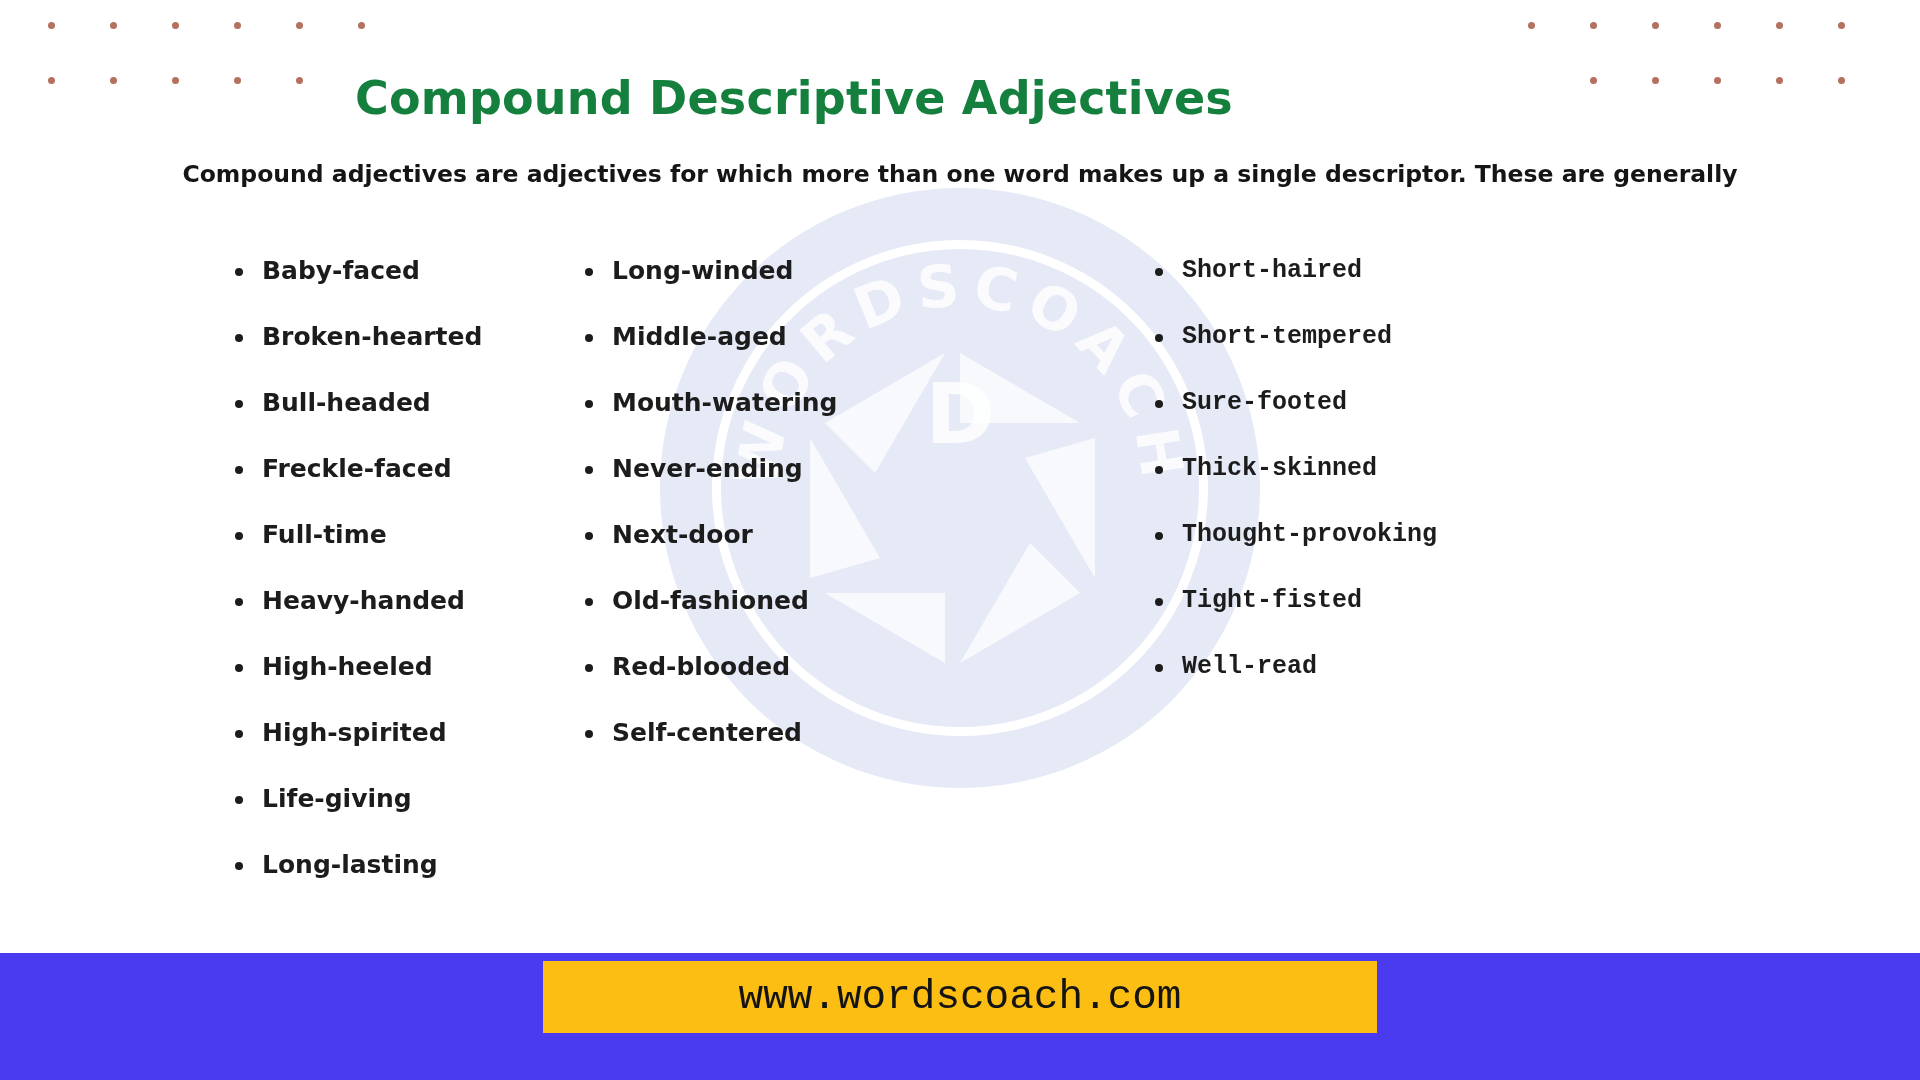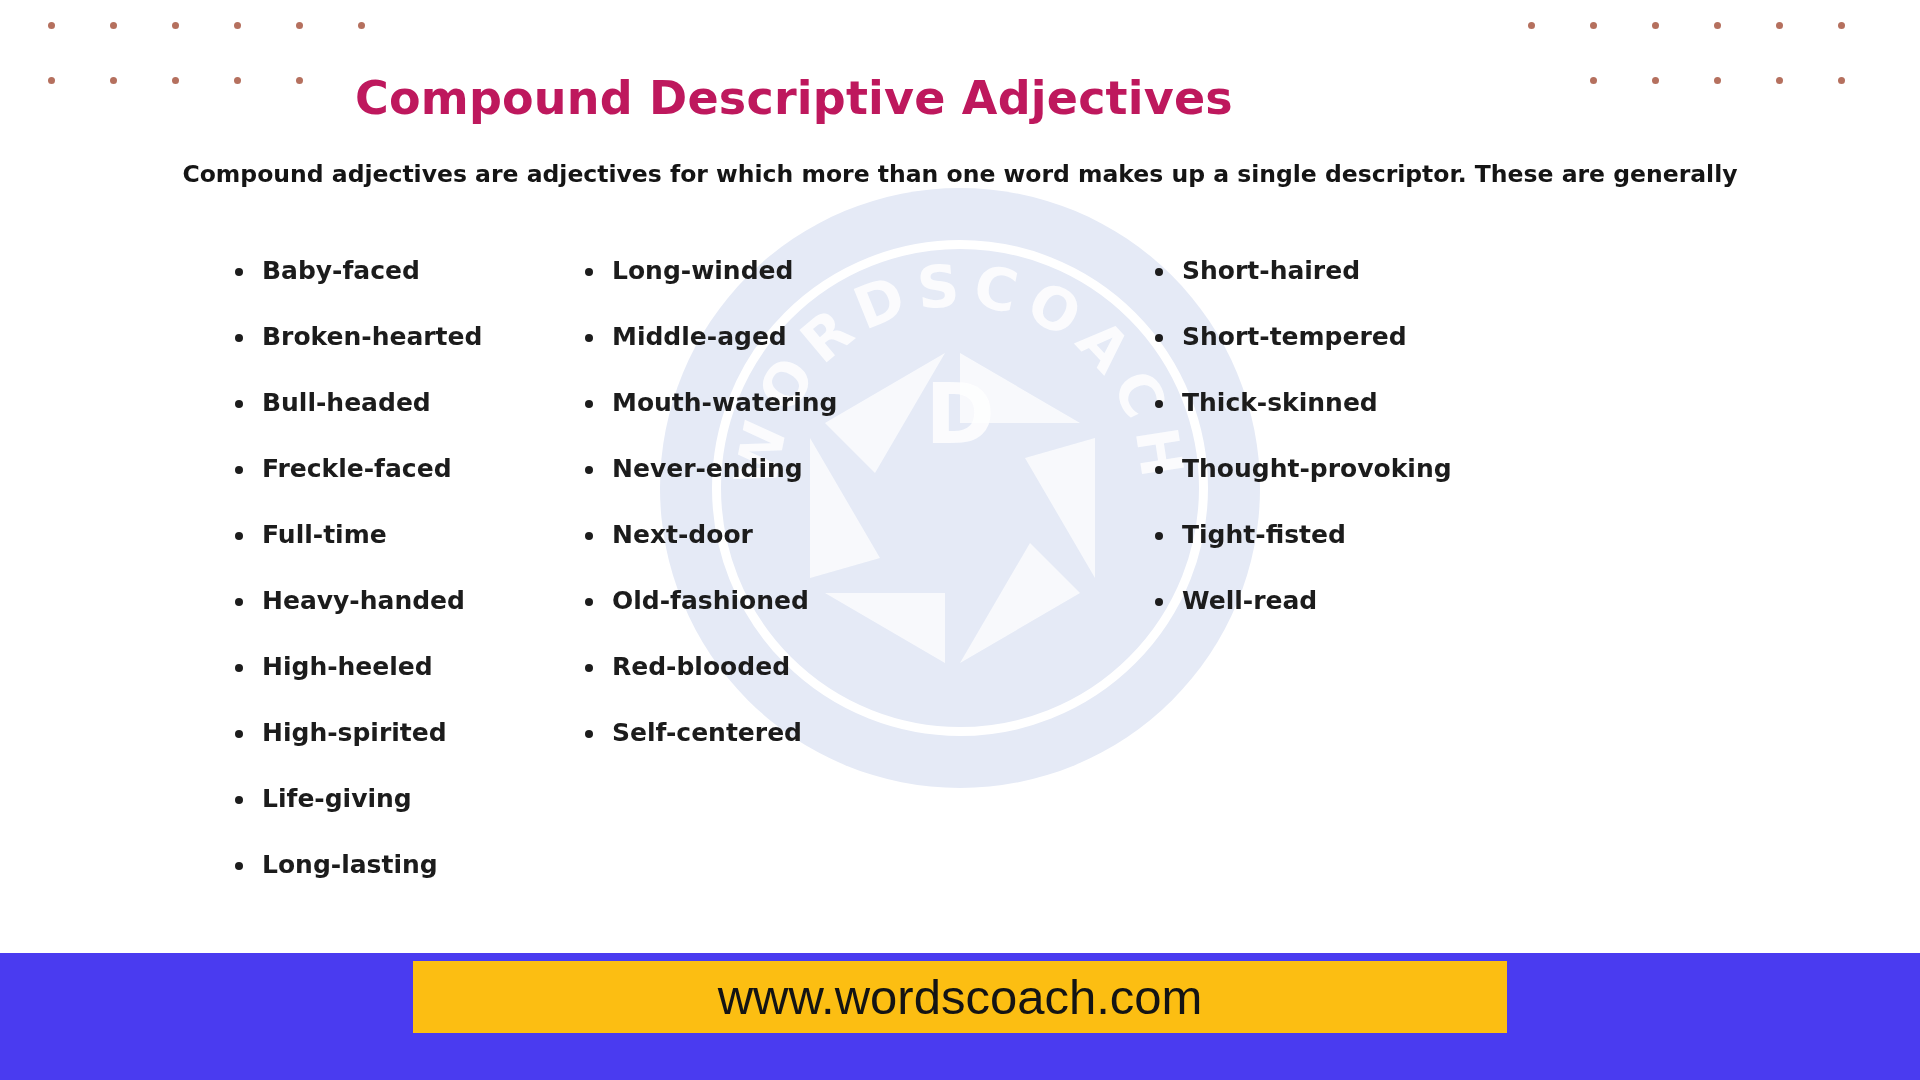--- a/index.html
+++ b/index.html
@@ -44,21 +44,21 @@
 
   
   .title {
     position: absolute;
     top: 40px;
     left: 0;
     width: 1588px;
     text-align: center;
     font-size: 46px;
     font-weight: 800;
-    color: #be185d;
+    color: #15803d;
     letter-spacing: 0.2px;
   }
 
   .subtitle {
     position: absolute;
     top: 132px;
     left: 50%;
     transform: translateX(-50%);
     width: 1690px;
     text-align: center;
@@ -107,21 +107,21 @@
     left: 0;
     width: 1920px;
     display: flex;
     align-items: flex-start;
   }
   .col {
     box-sizing: border-box;
   }
   .col-1 { width: 520px; padding-left: 230px; }
   .col-2 { width: 570px; padding-left: 60px; }
-  .col-3 { width: 700px; padding-left: 60px; }
+  .col-3 { width: 700px; padding-left: 60px; font-family: Liberation Mono, monospace; }
 
   ul.word-list {
     list-style: none;
     margin: 0;
     padding: 0;
   }
   ul.word-list li {
     position: relative;
     font-size: 25px;
     font-weight: 700;
@@ -149,29 +149,29 @@
     bottom: 0;
     width: 1920px;
     height: 127px;
     background: #4a3bf0;
   }
   .footer-url {
     position: absolute;
     left: 50%;
     transform: translateX(-50%);
     bottom: 47px;
-    width: 1094px;
+    width: 834px;
     height: 72px;
     background: #fcbe12;
     display: flex;
     align-items: center;
     justify-content: center;
-    font-size: 49px;
+    font-size: 41px;
     color: #141414;
-    font-family: Liberation Sans, sans-serif;
+    font-family: Liberation Mono, monospace;
   }
 </style>
 </head>
 <body>
 
 <div class="page">
 
   <div class="dots left">
     <span class="dot"></span>
     <span class="dot"></span>
@@ -255,20 +255,21 @@
         <li>Old-fashioned</li>
         <li>Red-blooded</li>
         <li>Self-centered</li>
       </ul>
     </div>
 
     <div class="col col-3">
       <ul class="word-list">
         <li>Short-haired</li>
         <li>Short-tempered</li>
+        <li>Sure-footed</li>
         <li>Thick-skinned</li>
         <li>Thought-provoking</li>
         <li>Tight-fisted</li>
         <li>Well-read</li>
       </ul>
     </div>
   </div>
 
   <div class="footer-bar"></div>
   <div class="footer-url">www.wordscoach.com</div>

